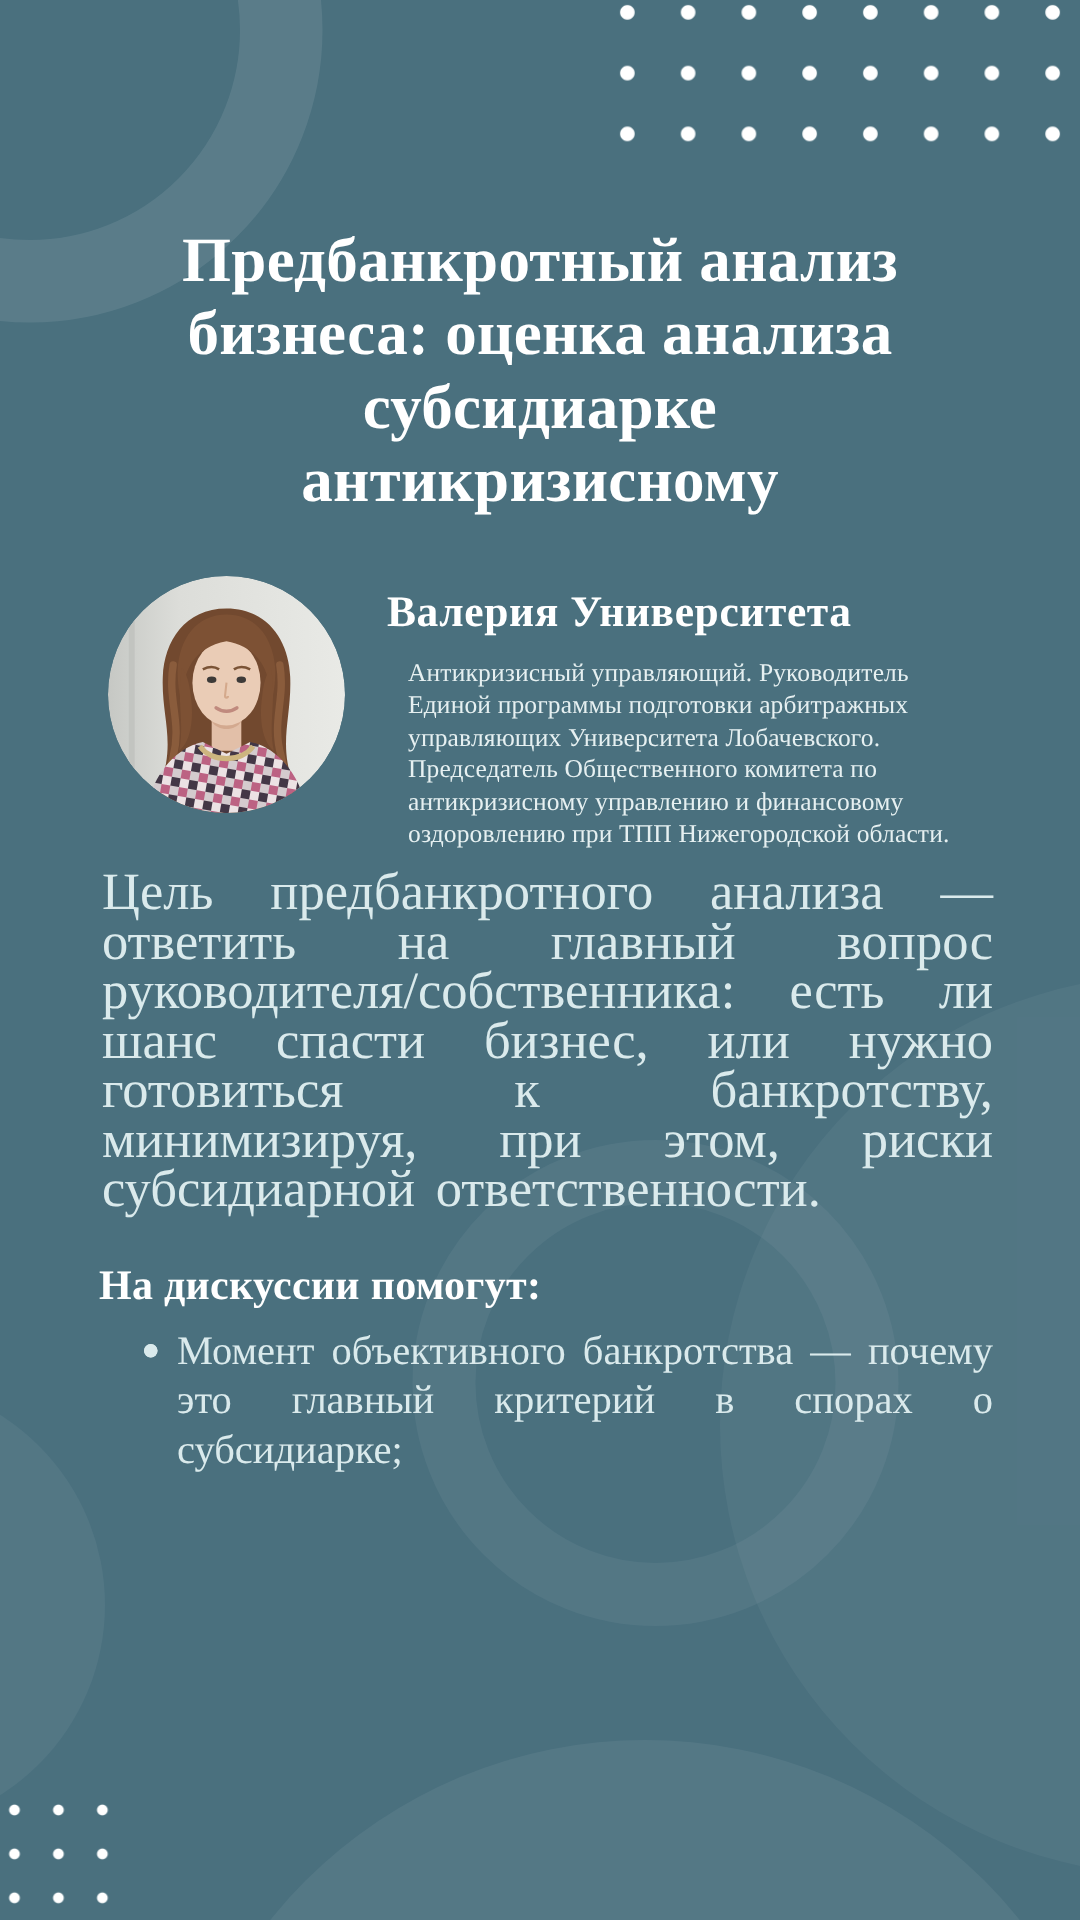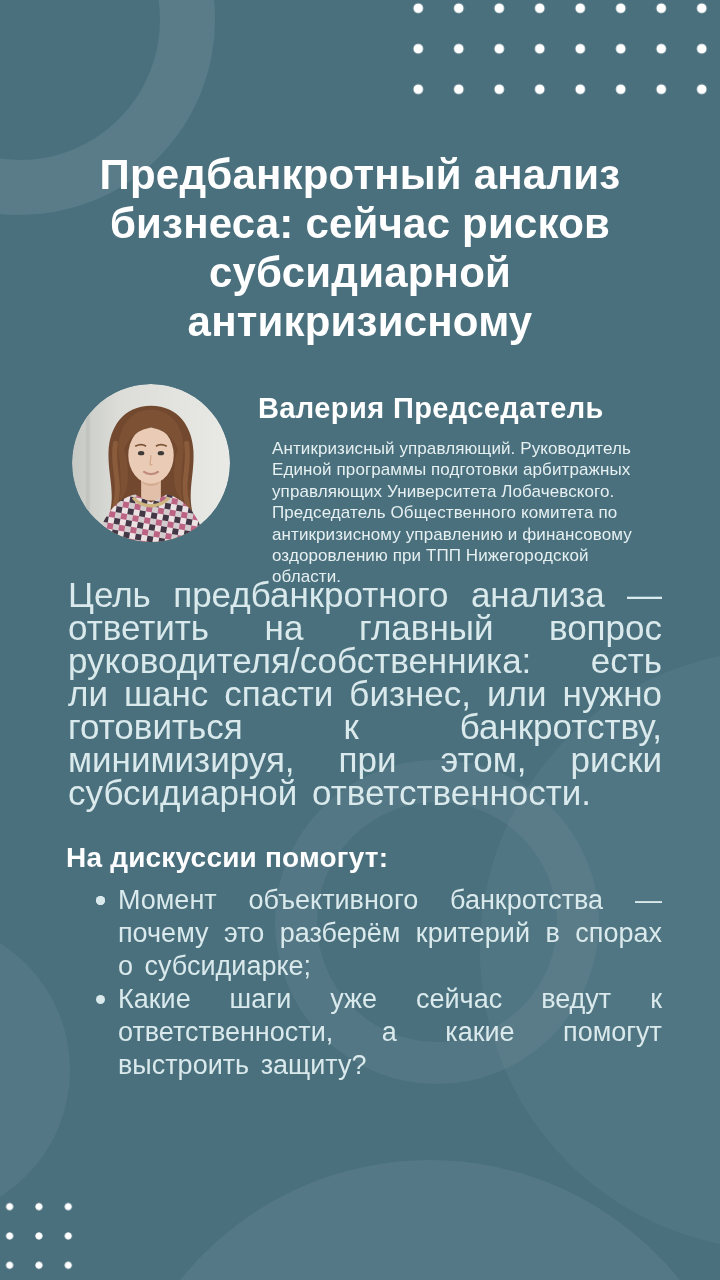--- a/index.html
+++ b/index.html
@@ -1,19 +1,19 @@
 <!DOCTYPE html>
 <html lang="ru" style="--background: #4a707e; --title-text: #ffffff; --body-text: #daeaec; --bio-text: #e6f0f1; --dot-color: #ffffff;"><head>
 <meta charset="utf-8">
 <style>
   html,body{margin:0;padding:0;background:#4a707e;}
   .canvas{
     position:relative;width:720px;height:1280px;overflow:hidden;
     background:var(--background,#4a707e);
-    font-family:Liberation Sans, sans-serif;
+    font-family:Liberation Serif, serif;
   }
   
   .decor{position:absolute;border-radius:50%;pointer-events:none;}
   .ring-tl{left:-175px;top:-175px;width:280px;height:280px;border:55px solid rgba(255,255,255,0.09);}
   .ring-mid{left:275px;top:760px;width:240px;height:240px;border:42px solid rgba(255,255,255,0.05);}
   .circle-right{left:480px;top:650px;width:600px;height:600px;background:rgba(255,255,255,0.045);}
   .dome-bottom{left:110px;top:1160px;width:640px;height:640px;background:rgba(255,255,255,0.06);}
   .circle-left{left:-230px;top:920px;width:300px;height:300px;background:rgba(255,255,255,0.05);}
   .dots-tr{
     position:absolute;left:398px;top:-12px;width:324px;height:122px;pointer-events:none;
@@ -62,22 +62,22 @@
   <div class="decor ring-tl"></div>
   <div class="decor ring-mid"></div>
   <div class="decor circle-right"></div>
   <div class="decor dome-bottom"></div>
   <div class="decor circle-left"></div>
   <div class="dots-tr"></div>
   <div class="dots-bl"></div>
 
   <h1 class="title">
     <span>Предбанкротный анализ</span>
-    <span>бизнеса: сейчас рисков</span>
-    <span>субсидиарной</span>
+    <span>бизнеса: оценка анализа</span>
+    <span>субсидиарке</span>
     <span>антикризисному</span>
   </h1>
 
   <div class="speaker">
     <div class="avatar">
       <svg viewBox="0 0 160 160" xmlns="http://www.w3.org/2000/svg">
         <defs>
           <clipPath id="avclip">
               <circle cx="80" cy="80" r="80"></circle>
             </clipPath>
@@ -118,37 +118,33 @@
           <ellipse cx="90" cy="70" rx="3.2" ry="2.2" fill="#3d3a38"></ellipse>
           <path d="M64 63 C68 61 72 61 75 63" stroke="#7a5336" stroke-width="1.8" fill="none"></path>
           <path d="M85 63 C88 61 92 61 96 63" stroke="#7a5336" stroke-width="1.8" fill="none"></path>
 
           <path d="M80 72 L79 81 C79 82.5 81 82.5 81 81" stroke="#d4a98c" stroke-width="1.4" fill="none"></path>
           <path d="M73 89 C77 92 83 92 87 89" stroke="#c08a7e" stroke-width="2.4" fill="none" stroke-linecap="round"></path>
         </g>
       </svg>
     </div>
     <div class="speaker-info">
-      <div class="speaker-name">Валерия Председатель</div>
+      <div class="speaker-name">Валерия Университета</div>
       <p class="speaker-bio">Антикризисный управляющий. Руководитель Единой программы подготовки арбитражных управляющих Университета Лобачевского. Председатель Общественного комитета по антикризисному управлению и финансовому оздоровлению при ТПП Нижегородской области.</p>
     </div>
   </div>
 
   <p class="intro">Цель предбанкротного анализа — ответить на главный вопрос руководителя/собственника: есть ли шанс спасти бизнес, или нужно готовиться к банкротству, минимизируя, при этом, риски субсидиарной ответственности.</p>
 
   <div class="discussion">
     <div class="discussion-heading">На дискуссии помогут:</div>
     <ul>
       <li>
         <span class="bullet"></span>
       </li>
       <li>
         <span class="bullet"></span>
-        <span>Момент объективного банкротства — почему это разберём критерий в спорах о субсидиарке;</span>
-      </li>
-      <li>
-        <span class="bullet"></span>
-        <span>Какие шаги уже сейчас ведут к ответственности, а какие помогут выстроить защиту?</span>
+        <span>Момент объективного банкротства — почему это главный критерий в спорах о субсидиарке;</span>
       </li>
     </ul>
   </div>
 
 </div>
 
 </body></html>

